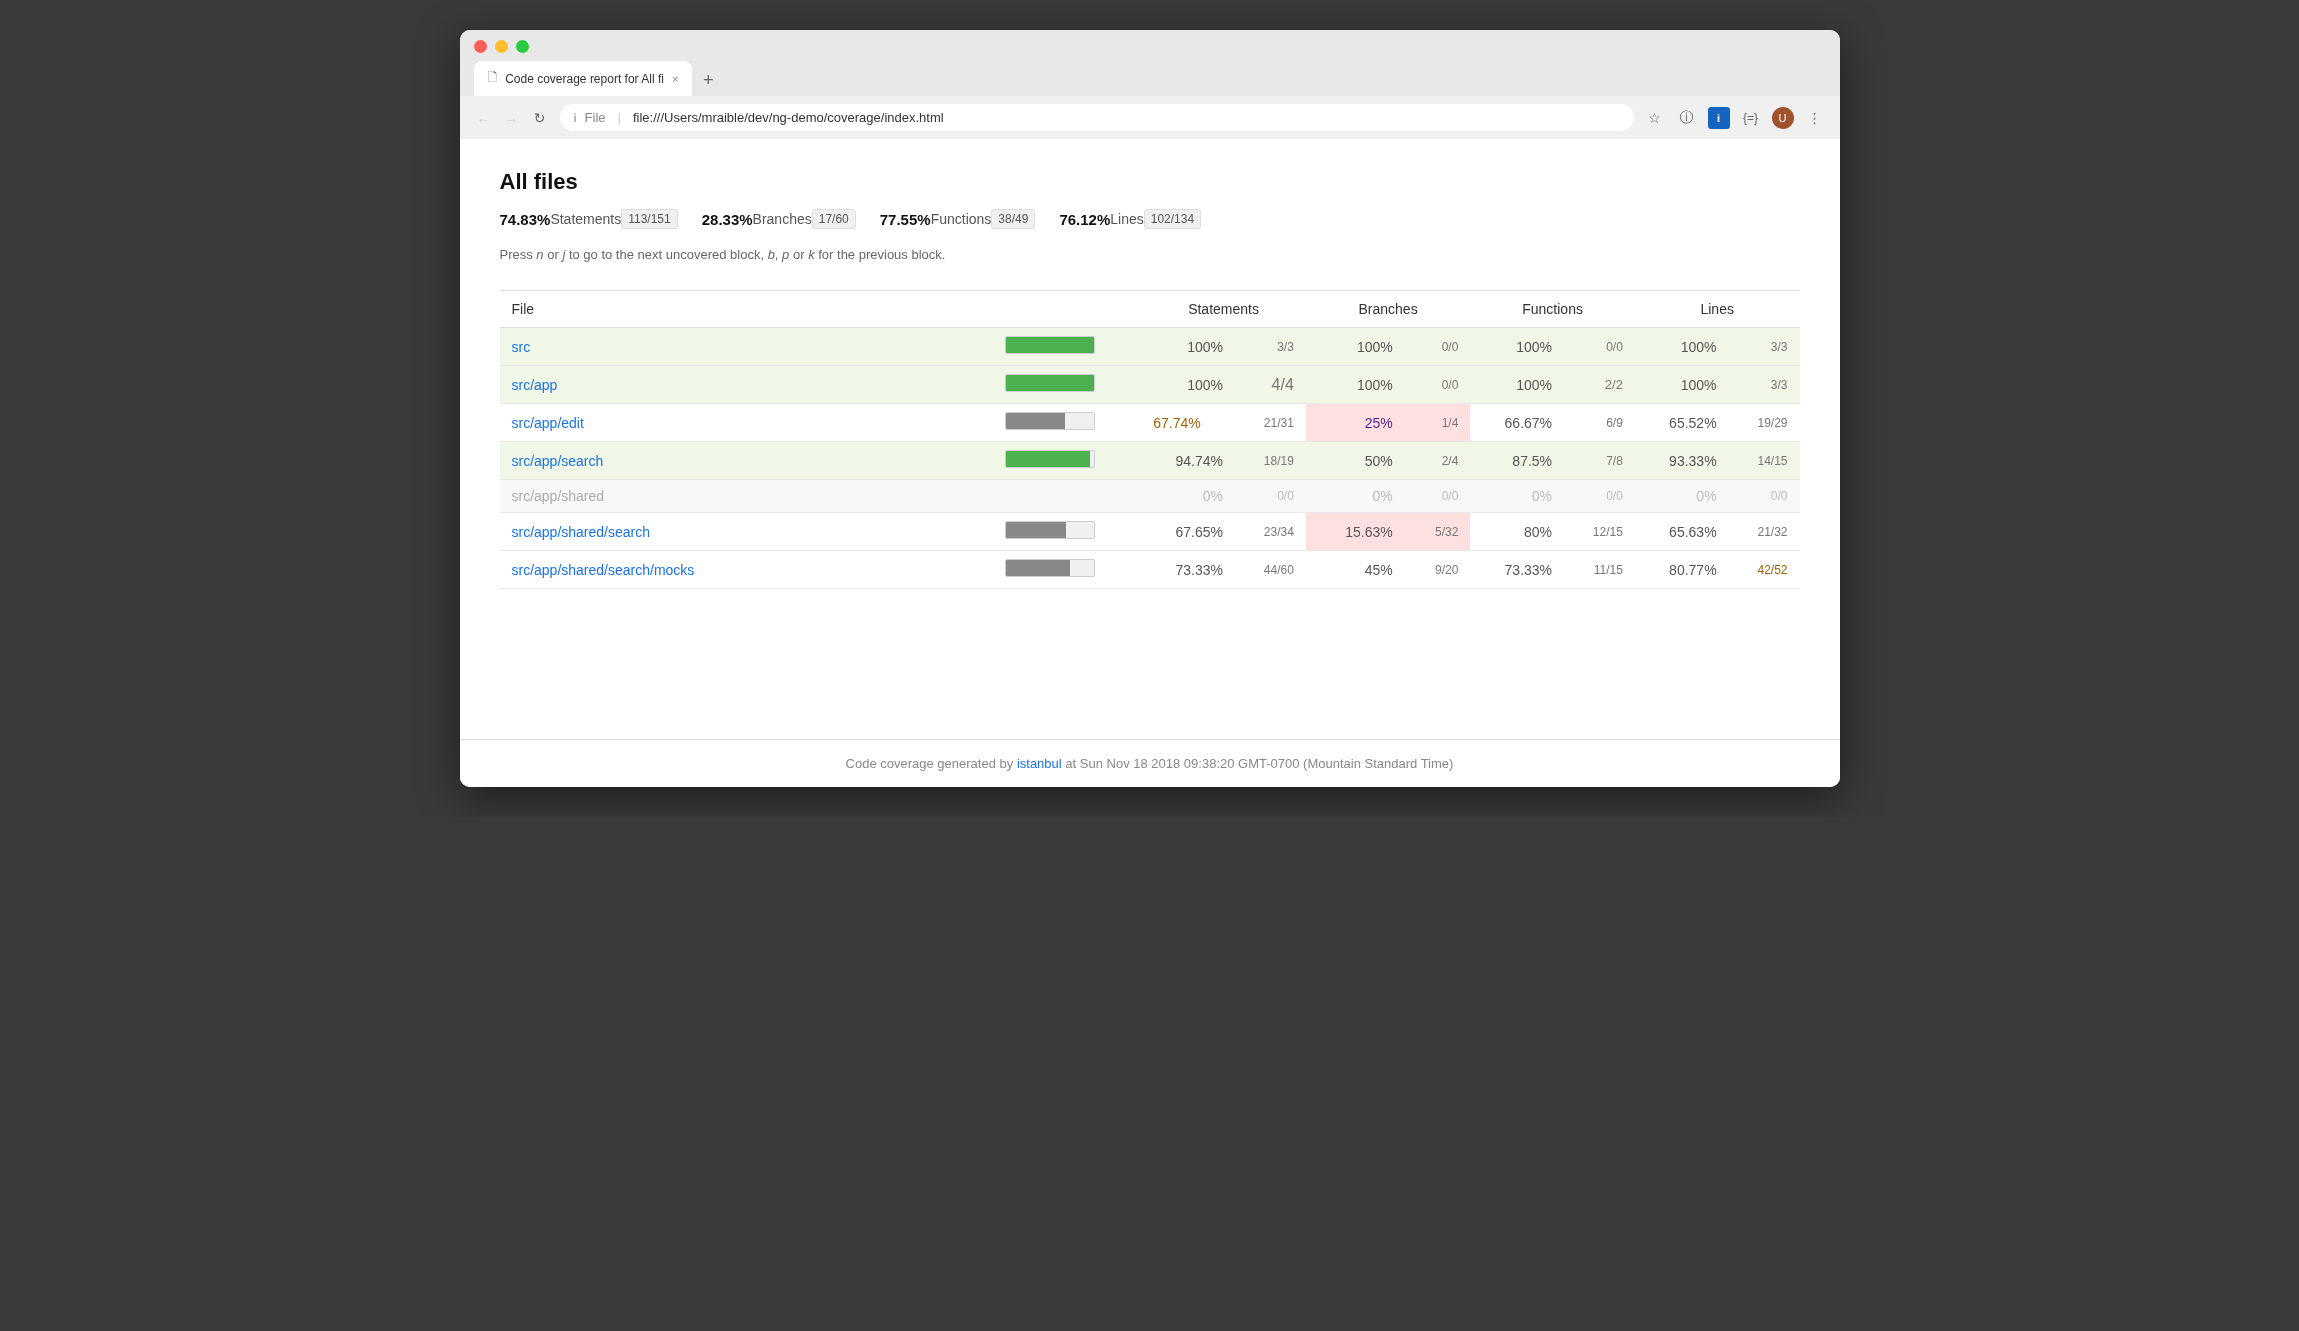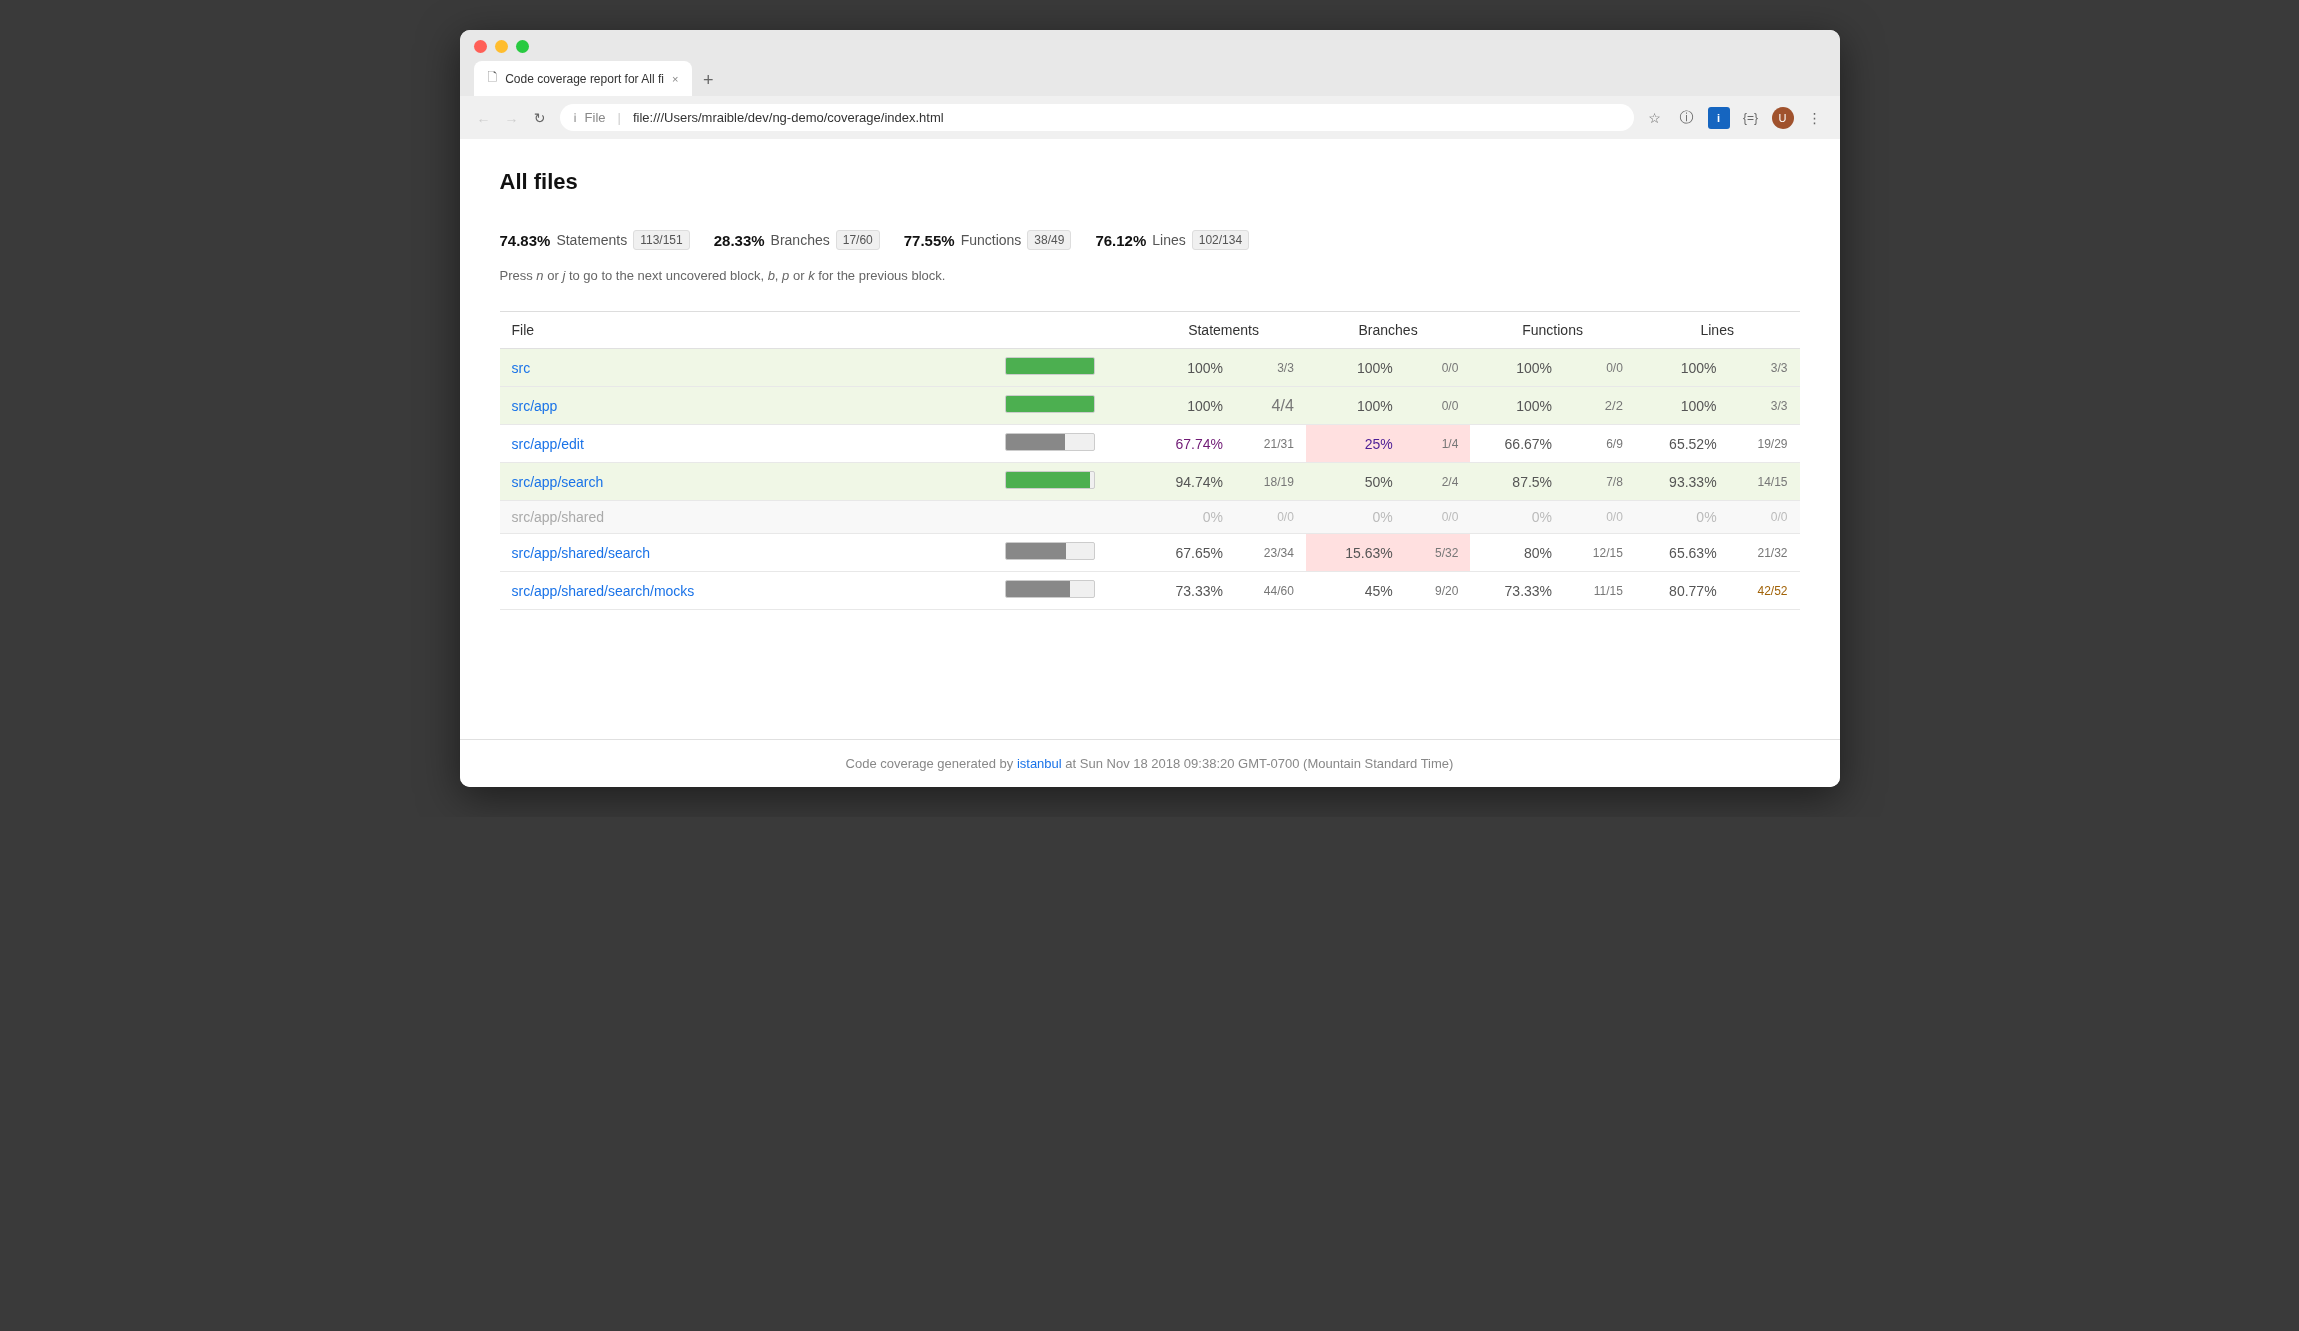--- a/index.html
+++ b/index.html
@@ -167,23 +167,21 @@
       display: flex;
       gap: 24px;
       align-items: center;
       margin-bottom: 18px;
       flex-wrap: wrap;
     }
 
     .coverage-metric {
       display: flex;
       align-items: center;
-      gap: 6px;
       font-size: 14px;
-      margin-top: 21px;
     }
 
     .coverage-pct {
       font-weight: bold;
       color: #111;
       font-size: 15px;
     }
 
     .coverage-label {
       color: #555;
@@ -385,21 +383,21 @@
             <td style="text-align: right; color: rgb(85, 85, 85);">100%</td>
             <td style="text-align: right; color: rgb(119, 119, 119); font-size: 12px;">0/0</td>
             <td style="text-align: right; color: rgb(85, 85, 85);">100%</td>
             <td style="text-align: right; color: rgb(119, 119, 119); font-size: 13px;">2/2</td>
             <td style="text-align: right; color: rgb(85, 85, 85);">100%</td>
             <td style="text-align: right; color: rgb(119, 119, 119); font-size: 12px;">3/3</td>
           </tr>
           <tr style="background: rgb(255, 255, 255);">
             <td><a class="file-link" href="#">src/app/edit</a></td>
             <td style="padding: 8px 12px;"><div class="bar-container"><div class="bar-fill bar-fill-gray" style="width: 67%;"></div></div></td>
-            <td style="text-align: right; color: #701a75;">67.74%</td>
+            <td style="color: #a16207;">67.74%</td>
             <td style="text-align: right; color: rgb(119, 119, 119); font-size: 12px;">21/31</td>
             <td style="text-align: right; color: #4c1d95; background: rgb(255, 224, 224);">25%</td>
             <td style="text-align: right; color: rgb(119, 119, 119); font-size: 12px; background: rgb(255, 224, 224);">1/4</td>
             <td style="text-align: right; color: rgb(85, 85, 85);">66.67%</td>
             <td style="text-align: right; color: rgb(119, 119, 119); font-size: 12px; margin-top: 8px;">6/9</td>
             <td style="text-align: right; color: rgb(85, 85, 85);">65.52%</td>
             <td style="text-align: right; color: rgb(119, 119, 119); font-size: 12px;">19/29</td>
           </tr>
           <tr style="background: rgb(240, 247, 230); padding-left: 32px;">
             <td><a class="file-link" href="#">src/app/search</a></td>

